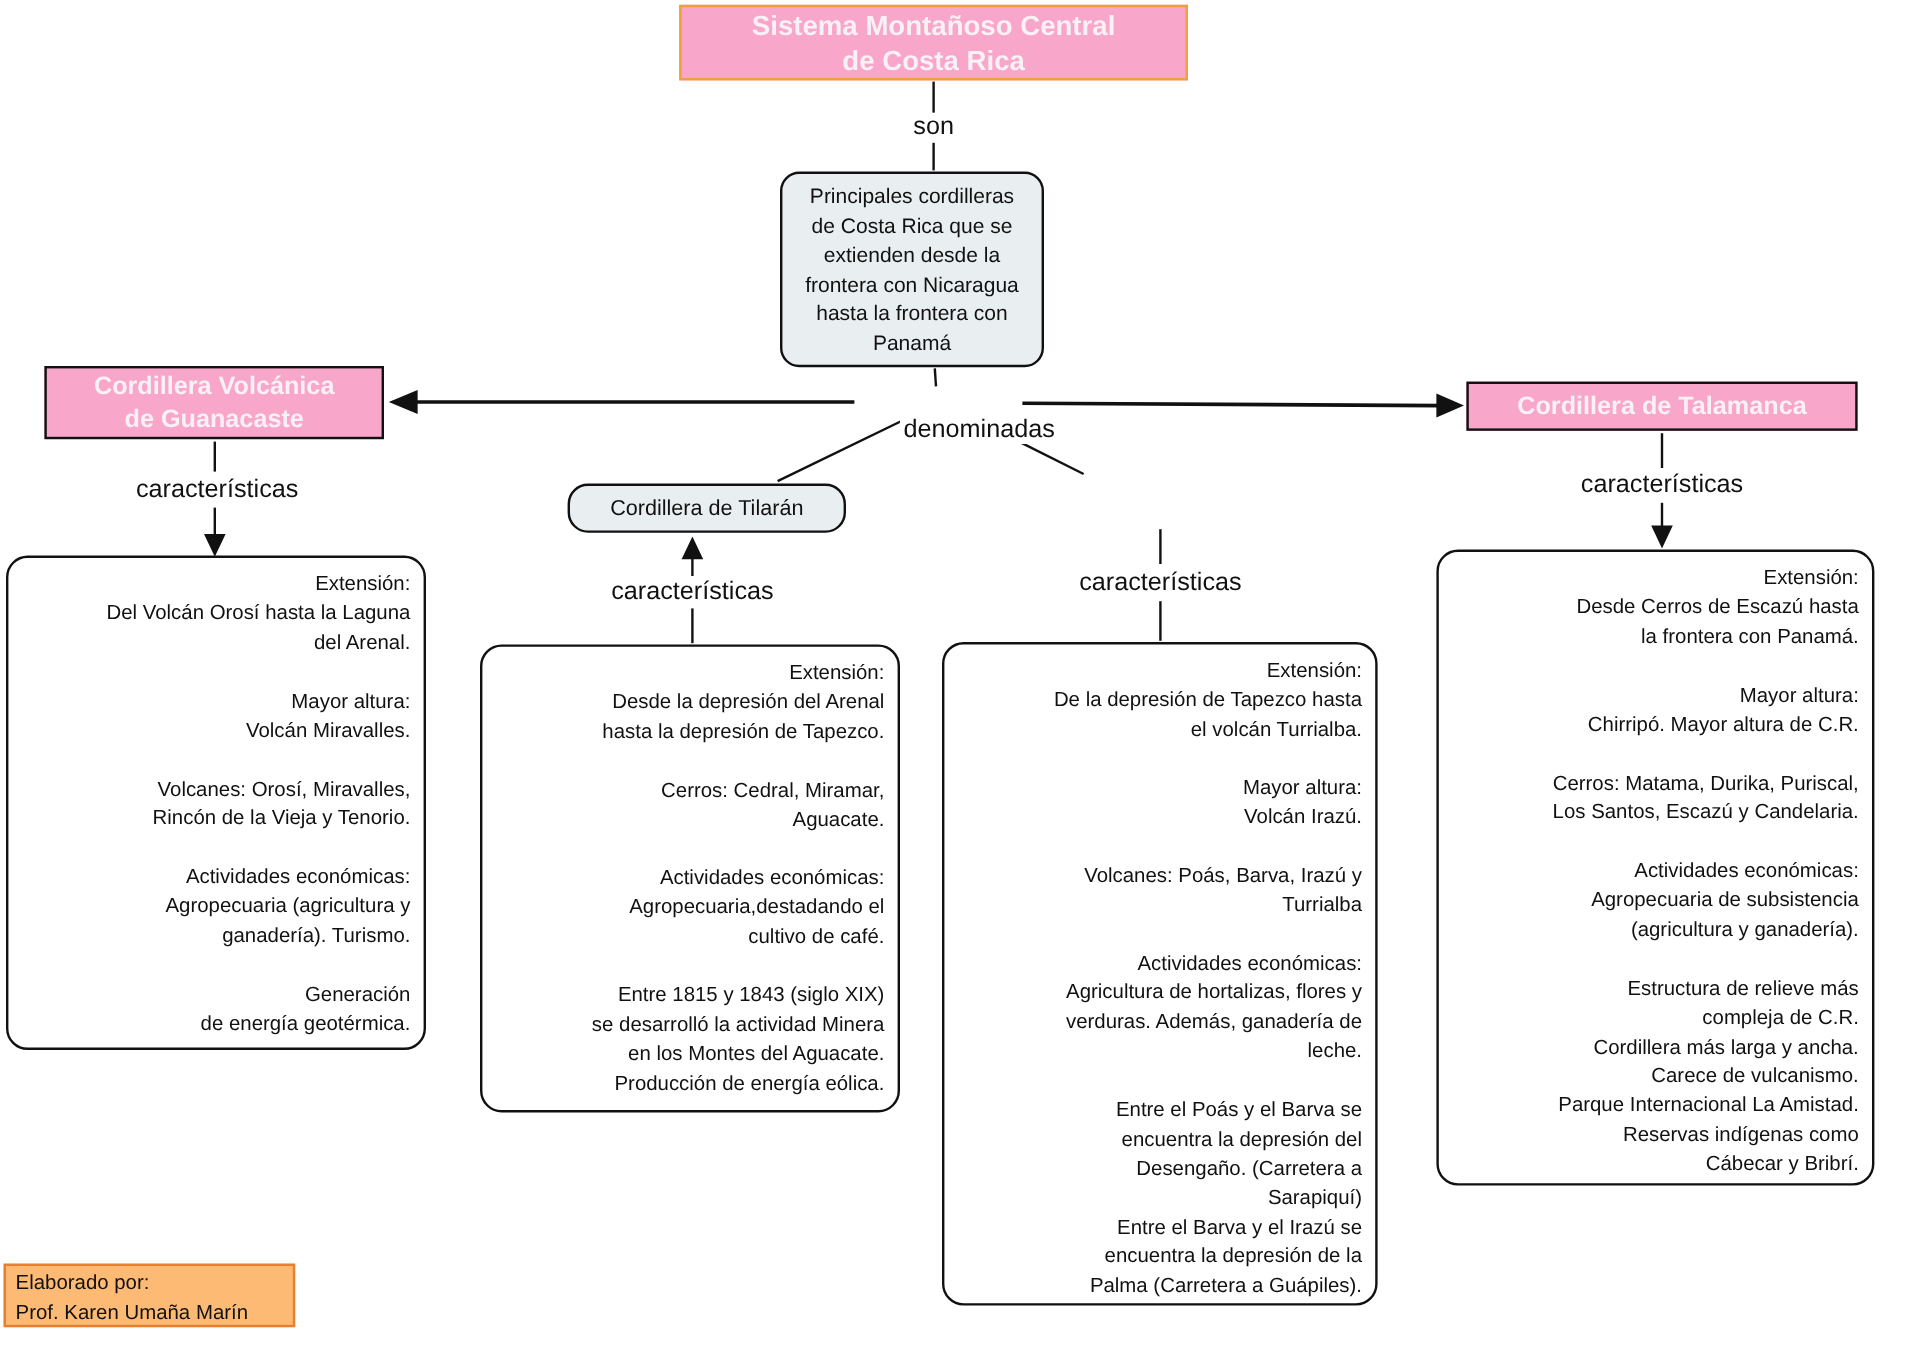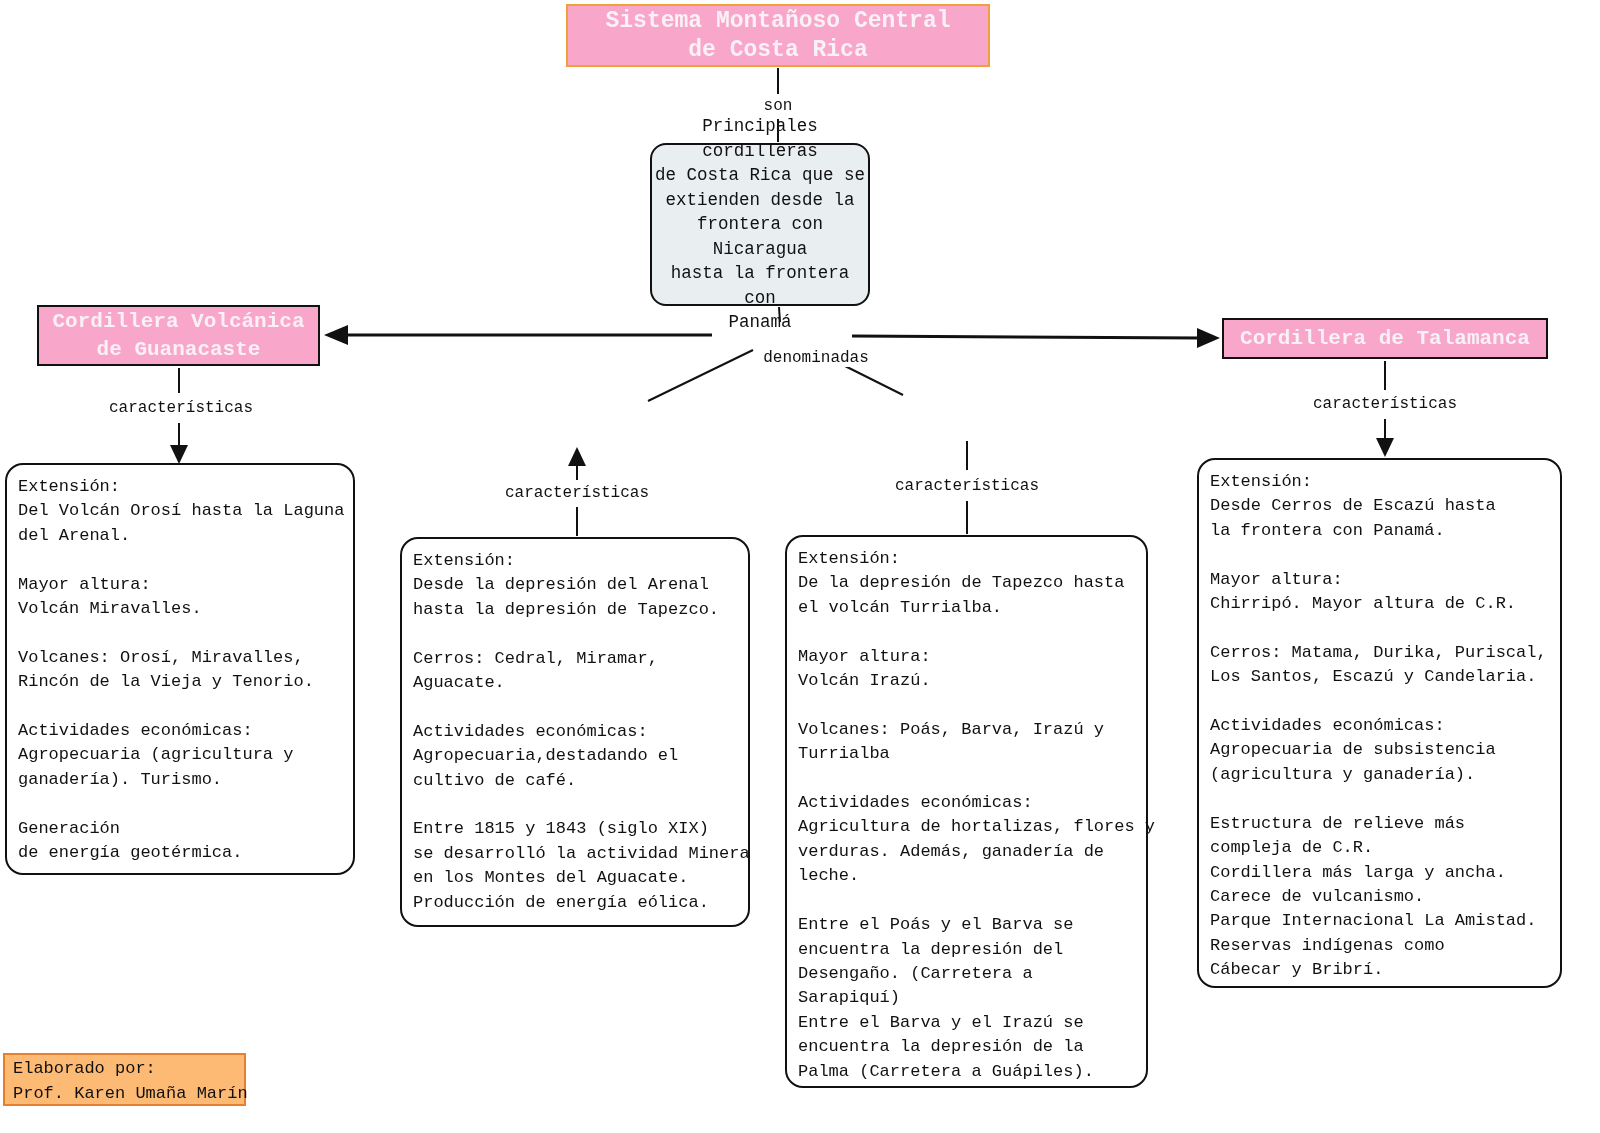--- a/index.html
+++ b/index.html
@@ -1,18 +1,18 @@
 <!DOCTYPE html>
 <html><head>
 <meta charset="utf-8">
 <style>
   html,body{margin:0;padding:0;background:#ffffff;}
   #canvas{
     position:relative;width:1600px;height:1133px;background:#ffffff;
-    font-family:Liberation Mono, monospace;color:#111;overflow:hidden;
+    font-family:Liberation Sans, sans-serif;color:#111;overflow:hidden;
   }
   #wires{position:absolute;left:0;top:0;width:1600px;height:1133px;}
   .node{position:absolute;box-sizing:border-box;}
   .center-txt{display:flex;align-items:center;justify-content:center;text-align:center;}
   .preline{white-space:pre-line;}
   .pre{white-space:pre;}
 
   .title-box{
     left:566px;top:4px;width:424px;height:63px;
     background:#f8a7ca;border:2px solid #efa03c;
@@ -30,34 +30,34 @@
   .guanacaste-box{left:37px;top:305px;width:283px;height:61px;font-size:21px;line-height:28px;}
   .talamanca-box{left:1222px;top:318px;width:326px;height:41px;font-size:21px;line-height:28px;}
   .mini-node{
     background:#e9eff1;border:2px solid #111;border-radius:17px;
     font-size:18px;
   }
   .tilaran-box{left:473px;top:403px;width:232px;height:41px;}
   .central-box{left:815px;top:397px;width:303px;height:42px;}
   .detail-box{
     background:#ffffff;border:2px solid #111;border-radius:18px;
-    font-size:17px;line-height:24.4px;padding:10px 11px;
+    font-size:17px;line-height:24.4px;padding:10px 11px;text-align:right;
   }
   .guanacaste-detail{left:5px;top:463px;width:350px;height:412px;}
   .tilaran-detail{left:400px;top:537px;width:350px;height:390px;}
   .central-detail{left:785px;top:535px;width:363px;height:553px;}
   .talamanca-detail{left:1197px;top:458px;width:365px;height:530px;}
   .credit-box{
     left:3px;top:1053px;width:243px;height:53px;
     border:2px solid #e87f2e;background:#fdba74;
     font-size:17px;line-height:25px;padding:1px 8px;
   }
   .link-label{
     position:absolute;transform:translate(-50%,-50%);
-    font-size:16px;background:#fff;padding:0 3px;white-space:nowrap;
+    font-size:21px;background:#fff;padding:0 3px;white-space:nowrap;
   }
 </style>
 </head>
 <body>
 
 <div id="canvas">
 
   <svg id="wires" viewBox="0 0 1600 1133" xmlns="http://www.w3.org/2000/svg">
 
     <line x1="778" y1="68" x2="778" y2="94" stroke="#111" stroke-width="2"></line>
@@ -100,20 +100,21 @@
 extienden desde la
 frontera con Nicaragua
 hasta la frontera con
 Panamá</div>
 
   <div class="link-label" style="left:816px;top:336px;margin-top:22px;">denominadas</div>
 
   <div class="node pink-node talamanca-box center-txt preline">Cordillera de Talamanca</div>
   <div class="node pink-node guanacaste-box center-txt preline">Cordillera Volcánica
 de Guanacaste</div>
+  <div class="node mini-node tilaran-box center-txt">Cordillera de Tilarán</div>
 
   <div class="link-label" style="left:181px;top:408px;">características</div>
   <div class="link-label" style="left:577px;top:493px;">características</div>
   <div class="link-label" style="left:967px;top:486px;">características</div>
   <div class="link-label" style="left:1385px;top:404px;">características</div>
 
   <div class="node detail-box guanacaste-detail pre">Extensión:
 Del Volcán Orosí hasta la Laguna
 del Arenal.
 

